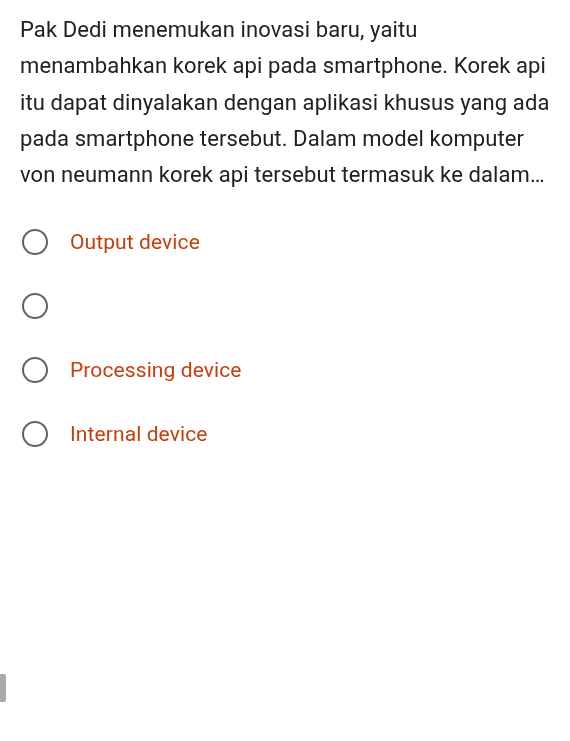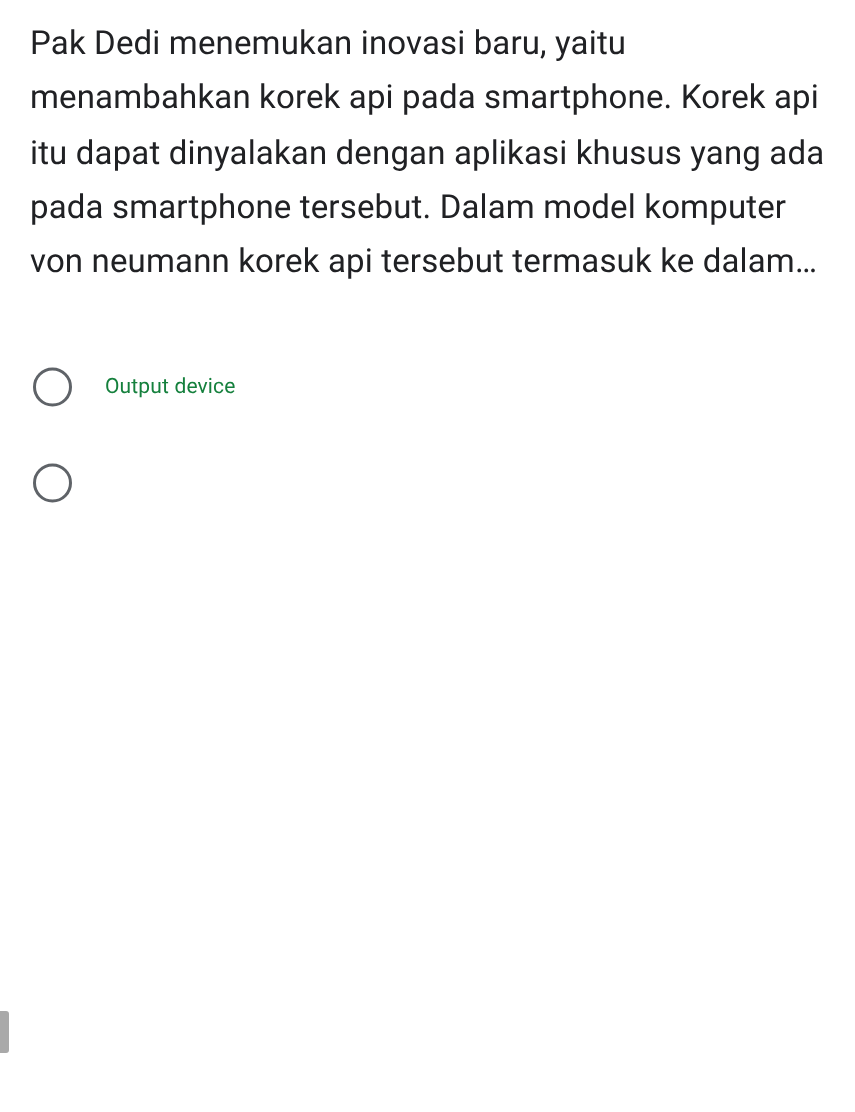--- a/index.html
+++ b/index.html
@@ -12,21 +12,21 @@
     background: #ffffff;
     width: 570px;
     height: 741px;
     padding: 12px 20px 20px 20px;
     color: #202124;
   }
   .question-text {
     font-size: 22px;
     line-height: 1.65;
     color: #202124;
-    margin-bottom: 52px;
+    margin-bottom: 36px;
     letter-spacing: 0.1px;
   }
   .options {
     display: flex;
     flex-direction: column;
     gap: 38px;
     padding-left: 2px;
   }
   .option {
     display: flex;
@@ -36,22 +36,22 @@
   }
   .radio {
     width: 26px;
     height: 26px;
     border: 2.5px solid #5f6368;
     border-radius: 50%;
     flex-shrink: 0;
     background: #ffffff;
   }
   .option-label {
-    font-size: 14px;
-    color: #15803d;
+    font-size: 21px;
+    color: #c2410c;
     letter-spacing: 0.1px;
   }
   .indicator {
     position: absolute;
     left: 0;
     top: 674px;
     width: 6px;
     height: 28px;
     background: #a9a9a9;
     border-radius: 0 2px 2px 0;
@@ -63,15 +63,23 @@
 <div class="question-text">Pak Dedi menemukan inovasi baru, yaitu menambahkan korek api pada smartphone. Korek api itu dapat dinyalakan dengan aplikasi khusus yang ada pada smartphone tersebut. Dalam model komputer von neumann korek api tersebut termasuk ke dalam…</div>
 
 <div class="options">
   <div class="option">
     <div class="radio"></div>
     <span class="option-label">Output device</span>
   </div>
   <div class="option">
     <div class="radio"></div>
   </div>
+  <div class="option">
+    <div class="radio"></div>
+    <span class="option-label">Processing device</span>
+  </div>
+  <div class="option">
+    <div class="radio"></div>
+    <span class="option-label">Internal device</span>
+  </div>
 </div>
 
 <div class="indicator"></div>
 
 </body></html>

